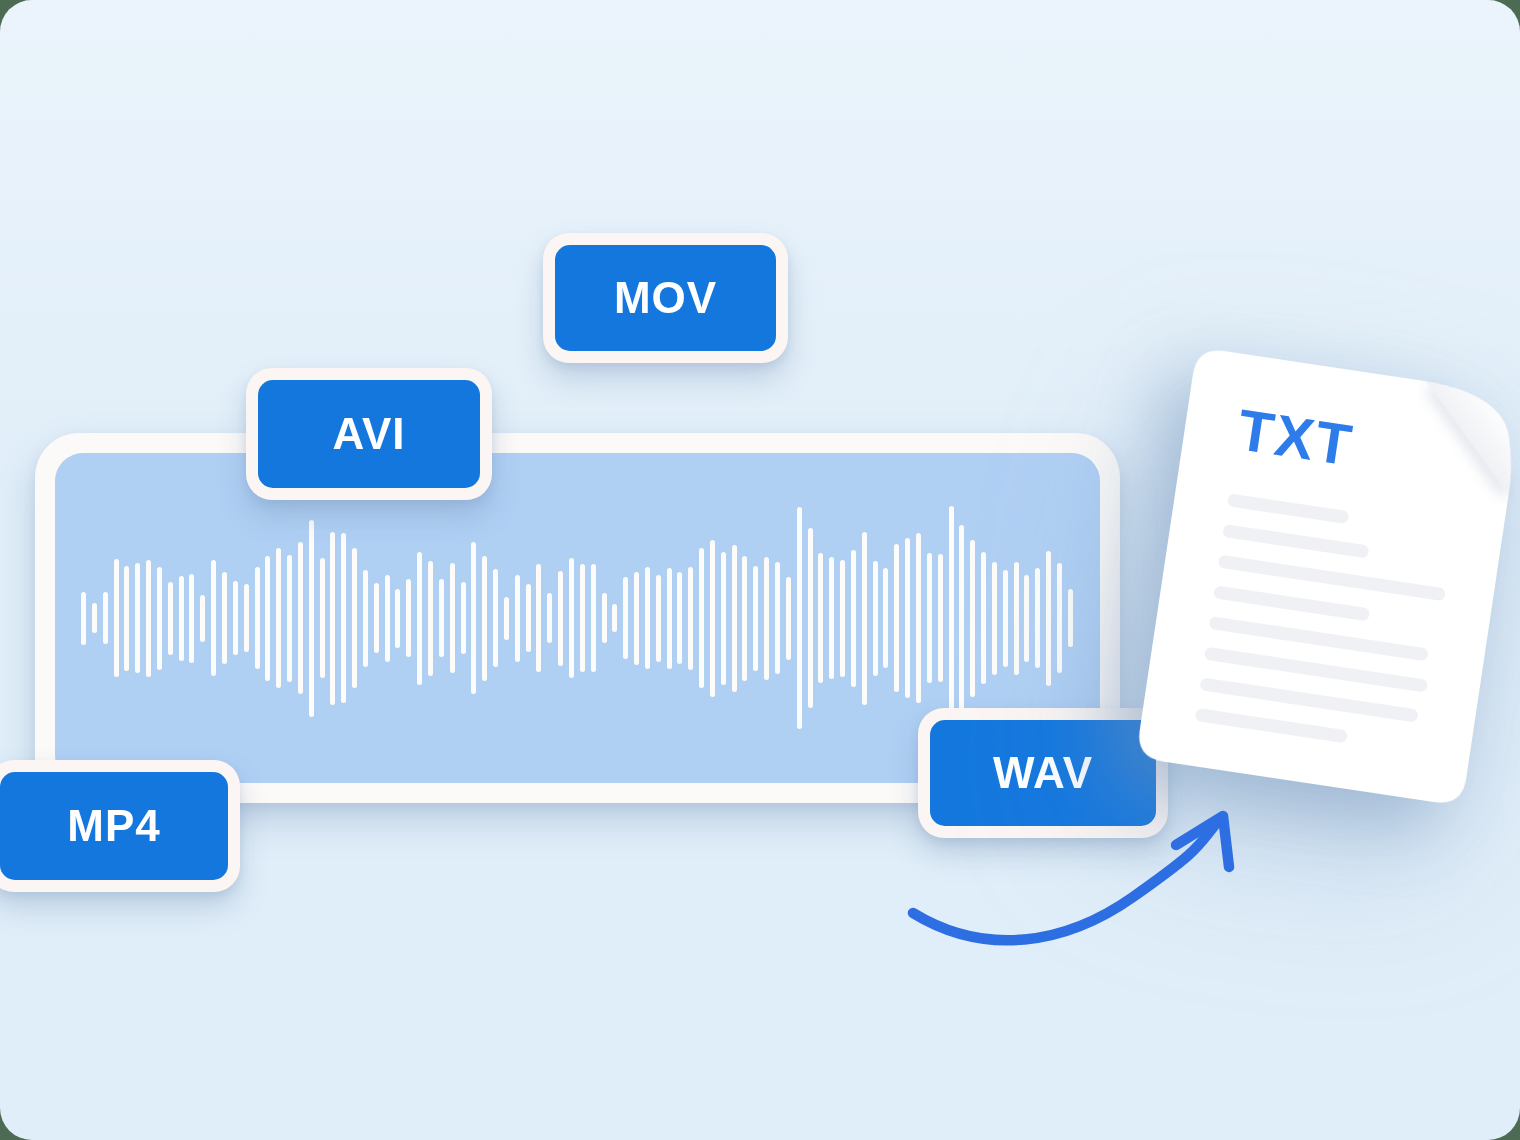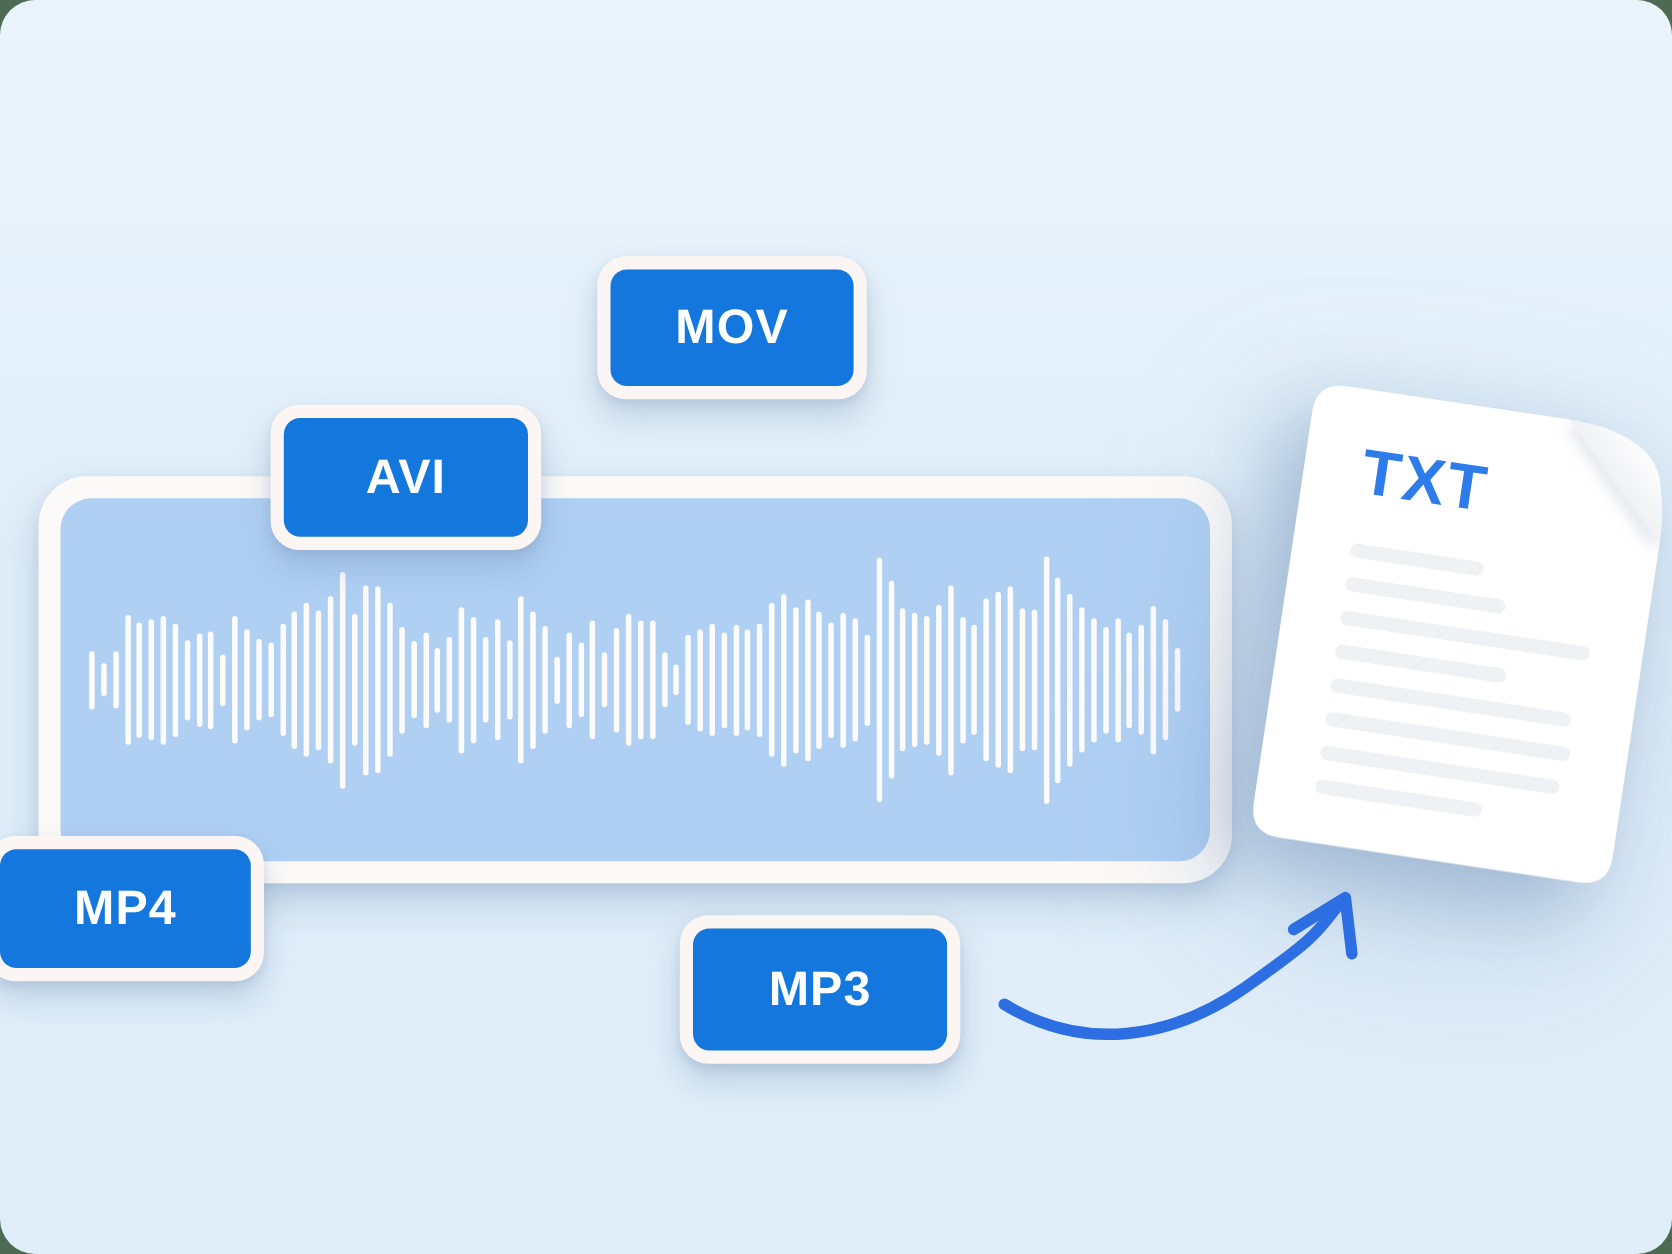--- a/index.html
+++ b/index.html
@@ -174,22 +174,22 @@
 
   <div class="badge b-avi">
     <div class="badge-inner">AVI</div>
   </div>
   <div class="badge b-mov">
     <div class="badge-inner">MOV</div>
   </div>
   <div class="badge b-mp4">
     <div class="badge-inner">MP4</div>
   </div>
-  <div class="badge b-mp3">
-    <div class="badge-inner">MP3</div>
+  <div class="badge b-wav">
+    <div class="badge-inner">WAV</div>
   </div>
 
   <div class="doc">
     <svg class="page-svg" viewBox="0 0 330 415">
       <defs>
         <linearGradient id="foldGrad" gradientUnits="userSpaceOnUse" x1="305" y1="8" x2="252" y2="62">
           <stop offset="0" stop-color="#ffffff"></stop>
           <stop offset="1" stop-color="#e7e9ee"></stop>
         </linearGradient>
         <filter id="foldBlur" x="-50%" y="-50%" width="200%" height="200%">

